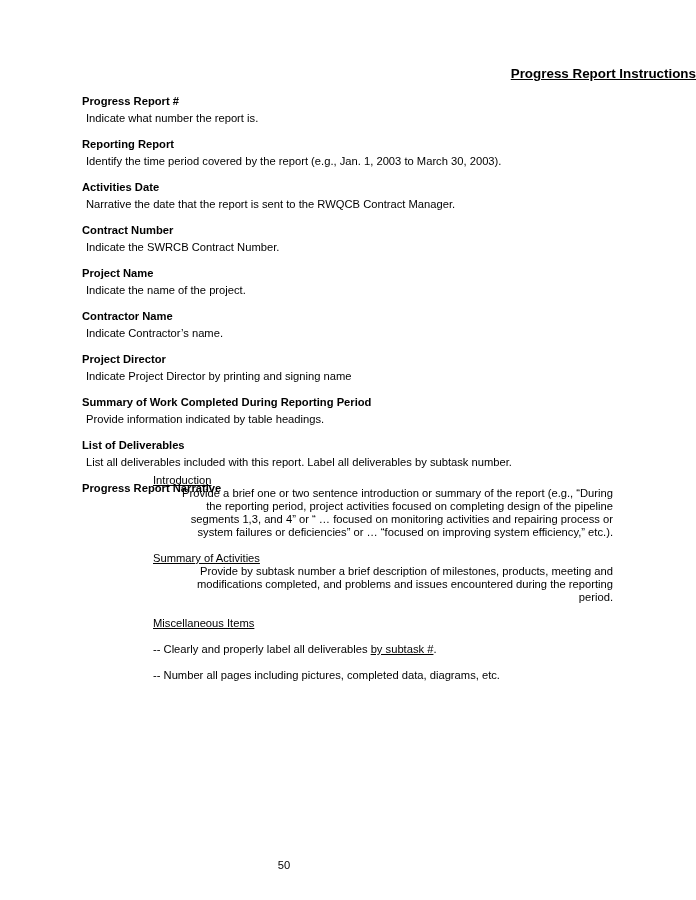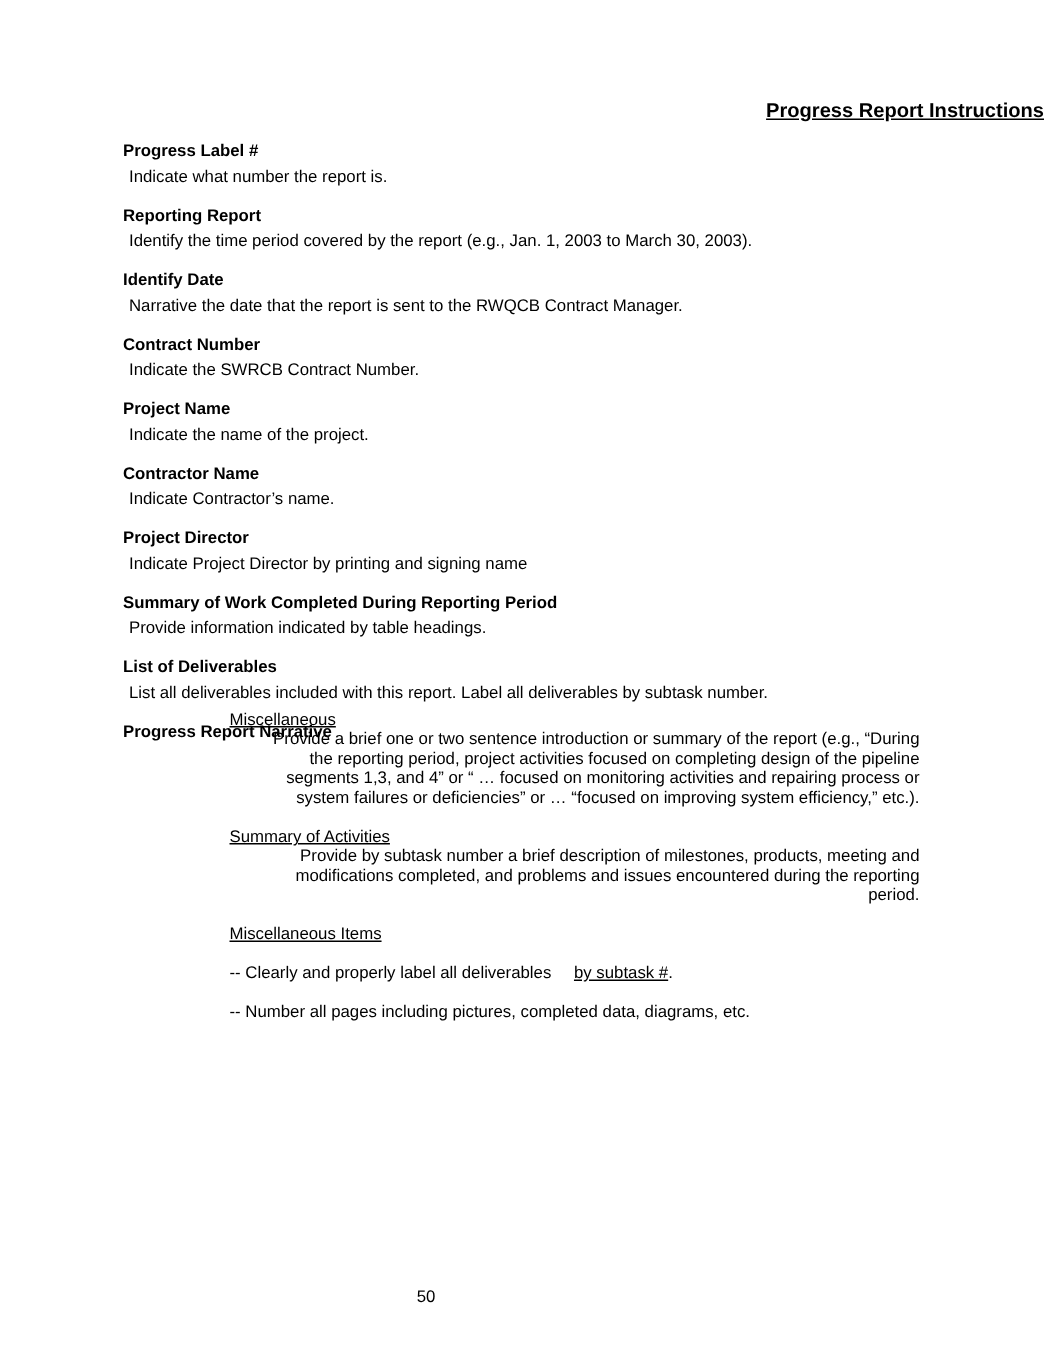--- a/index.html
+++ b/index.html
@@ -13,39 +13,39 @@
     }
     .sections { position: absolute; top: 95px; left: 82px; width: 560px; }
     .section { margin: 0 0 13px 0; }
     .section h3 { margin: 0; font-size: 11.2px; font-weight: bold; line-height: 13px; }
     .section p { margin: 4px; line-height: 13px; }
     .narr { position: absolute; top: 474px; left: 153px; width: 460px; line-height: 13px; }
     .sub { margin-bottom: 13px; }
     .sub .hd { text-decoration: underline; }
     .sub .bd { padding-left: 11px; text-align: right; }
     .misc-item { margin-bottom: 13px; }
-    .u { text-decoration: underline; margin-left: 12px; }
+    .u { text-decoration: underline; }
     .pagenum { position: absolute; top: 859px; left: 0; width: 568px; text-align: center; font-size: 11.2px; }
   </style>
 </head>
 <body>
 
 <div class="title">Progress Report Instructions</div>
 
 <div class="sections">
   <div class="section">
-    <h3>Progress Label #</h3>
+    <h3>Progress Report #</h3>
     <p>Indicate what number the report is.</p>
   </div>
   <div class="section">
     <h3>Reporting Report</h3>
     <p>Identify the time period covered by the report (e.g., Jan. 1, 2003 to March 30, 2003).</p>
   </div>
   <div class="section">
-    <h3>Identify Date</h3>
+    <h3>Activities Date</h3>
     <p>Narrative the date that the report is sent to the RWQCB Contract Manager.</p>
   </div>
   <div class="section">
     <h3>Contract Number</h3>
     <p>Indicate the SWRCB Contract Number.</p>
   </div>
   <div class="section">
     <h3>Project Name</h3>
     <p>Indicate the name of the project.</p>
   </div>
@@ -65,21 +65,21 @@
     <h3>List of Deliverables</h3>
     <p>List all deliverables included with this report.  Label all deliverables by subtask number.</p>
   </div>
   <div class="section">
     <h3>Progress Report Narrative</h3>
   </div>
 </div>
 
 <div class="narr">
   <div class="sub">
-    <div class="hd">Miscellaneous</div>
+    <div class="hd">Introduction</div>
     <div class="bd">Provide a brief one or two sentence introduction or summary of the report (e.g., “During the reporting period, project activities focused on completing design of the pipeline segments 1,3, and 4” or “ … focused on monitoring activities and repairing process or system failures or deficiencies” or … “focused on improving system efficiency,” etc.).</div>
   </div>
   <div class="sub">
     <div class="hd">Summary of Activities</div>
     <div class="bd">Provide by subtask number a brief description of milestones, products, meeting and modifications completed, and problems and issues encountered during the reporting period.</div>
   </div>
   <div class="sub">
     <div class="hd">Miscellaneous Items</div>
   </div>
   <div class="misc-item"><span>-- Clearly and properly label all deliverables </span><span class="u">by subtask #</span><span>.</span></div>

